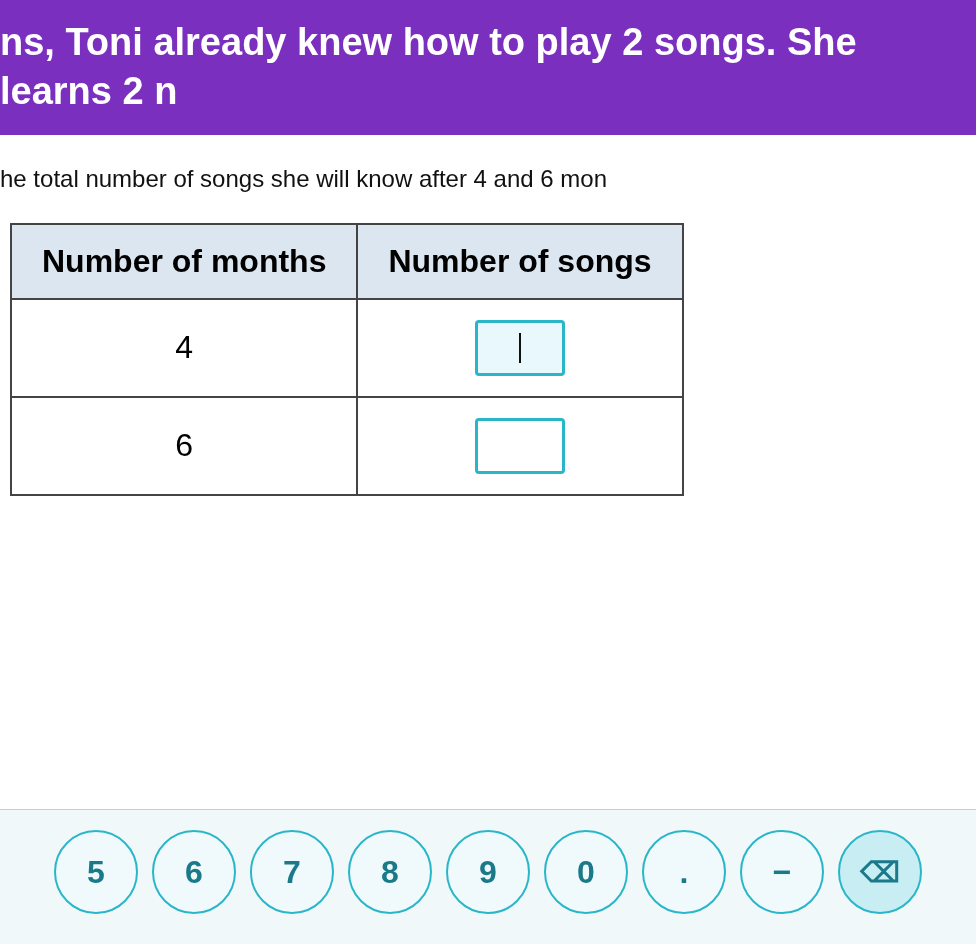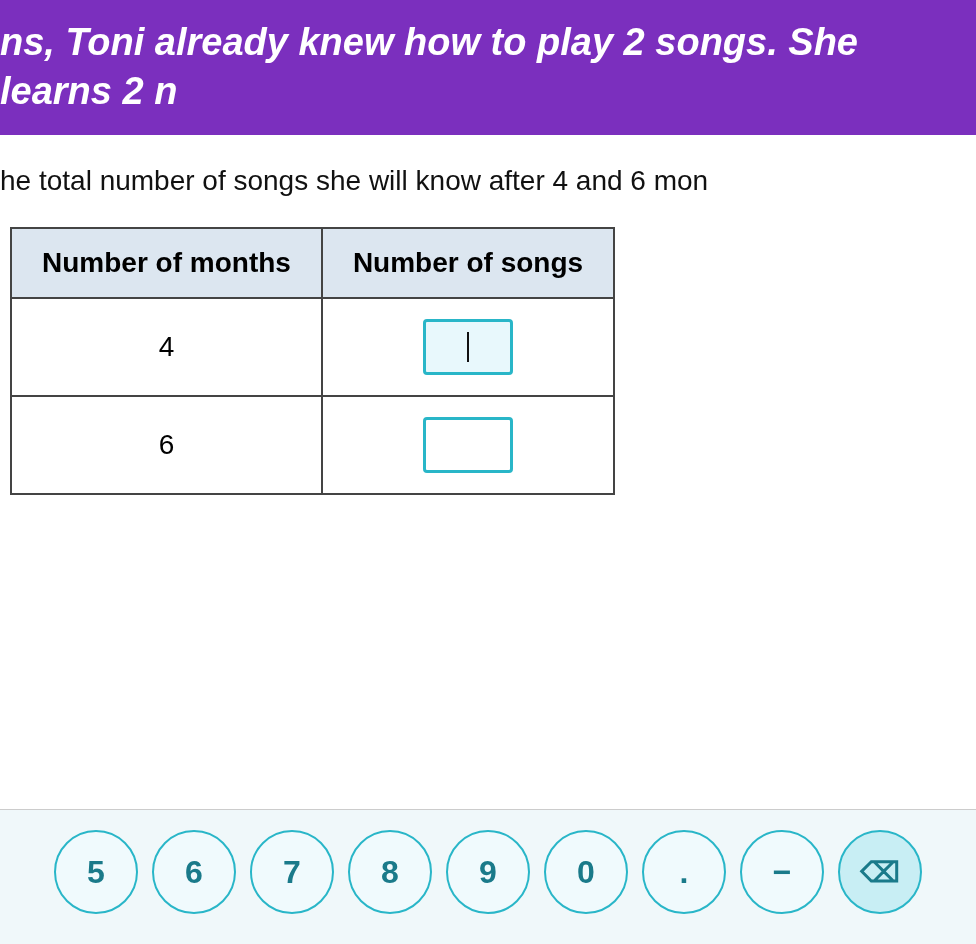--- a/index.html
+++ b/index.html
@@ -17,21 +17,20 @@
       position: relative;
     }
 
     .header-banner {
       background-color: #7b2fbe;
       width: 100%;
       padding: 18px 20px 18px 0;
       min-height: 130px;
       display: flex;
       align-items: center;
-      font-style: italic;
     }
 
     .header-text {
       color: #ffffff;
       font-size: 38px;
       font-weight: bold;
       line-height: 1.3;
       padding-left: 0;
     }
 
@@ -39,41 +38,41 @@
       display: inline-flex;
       align-items: center;
       margin-left: 8px;
       color: #ffffff;
       font-size: 32px;
       vertical-align: middle;
     }
 
     .question-area {
       padding: 30px 0 20px 0;
-      font-size: 28px;
+      font-size: 24px;
       font-weight: normal;
       color: #111;
       white-space: nowrap;
       overflow: hidden;
     }
 
     .table-container {
       margin: 10px 20px 20px 10px;
       display: inline-block;
     }
 
     table {
       border-collapse: collapse;
       border: 2px solid #444;
     }
 
     th, td {
       border: 2px solid #444;
       text-align: center;
-      font-size: 28px;
+      font-size: 32px;
       font-weight: normal;
     }
 
     th {
       background-color: #dce6f0;
       font-weight: bold;
       padding: 18px 30px;
       min-width: 170px;
     }
 

